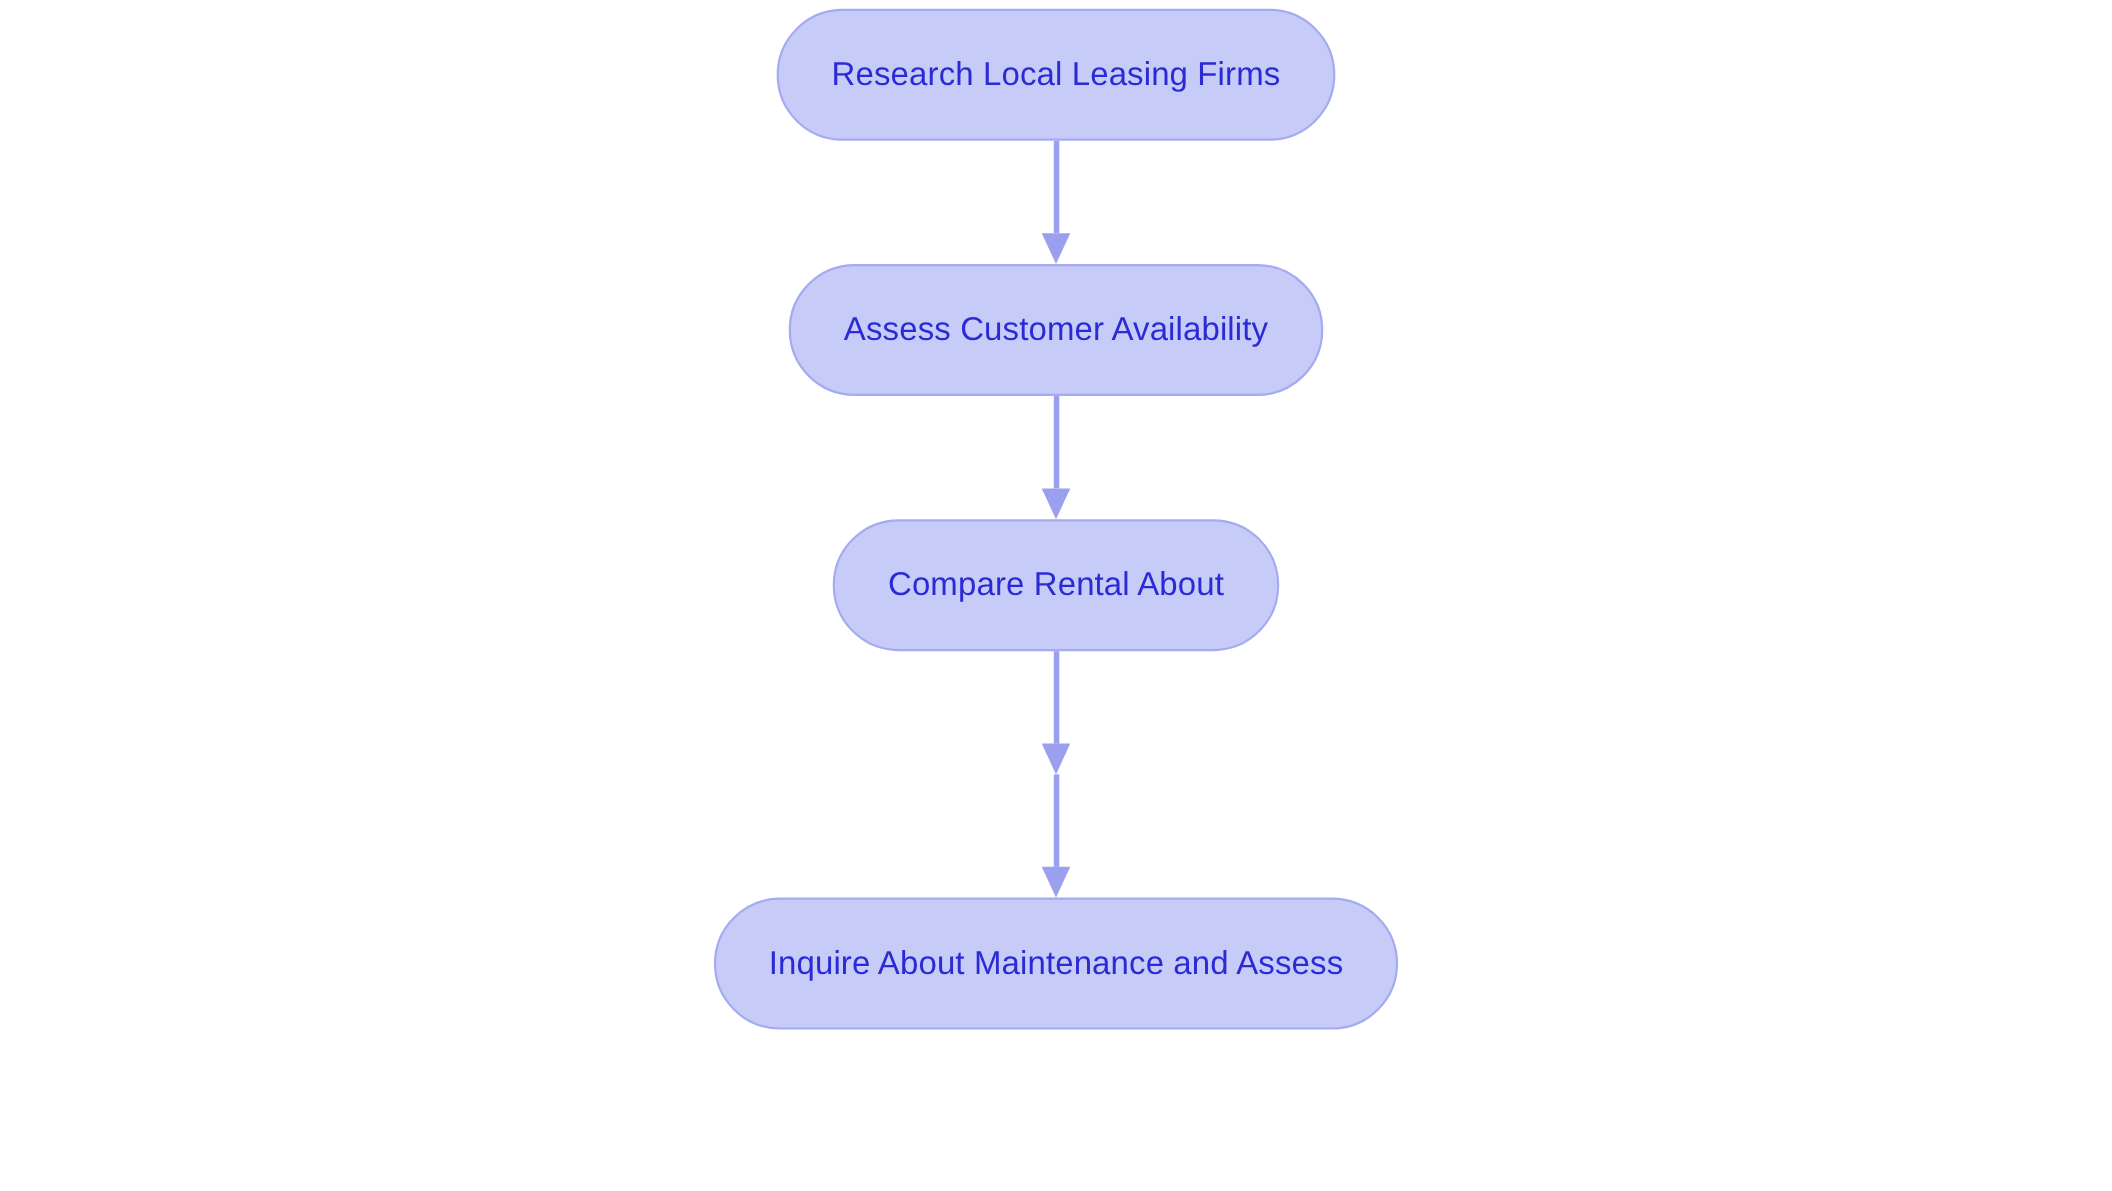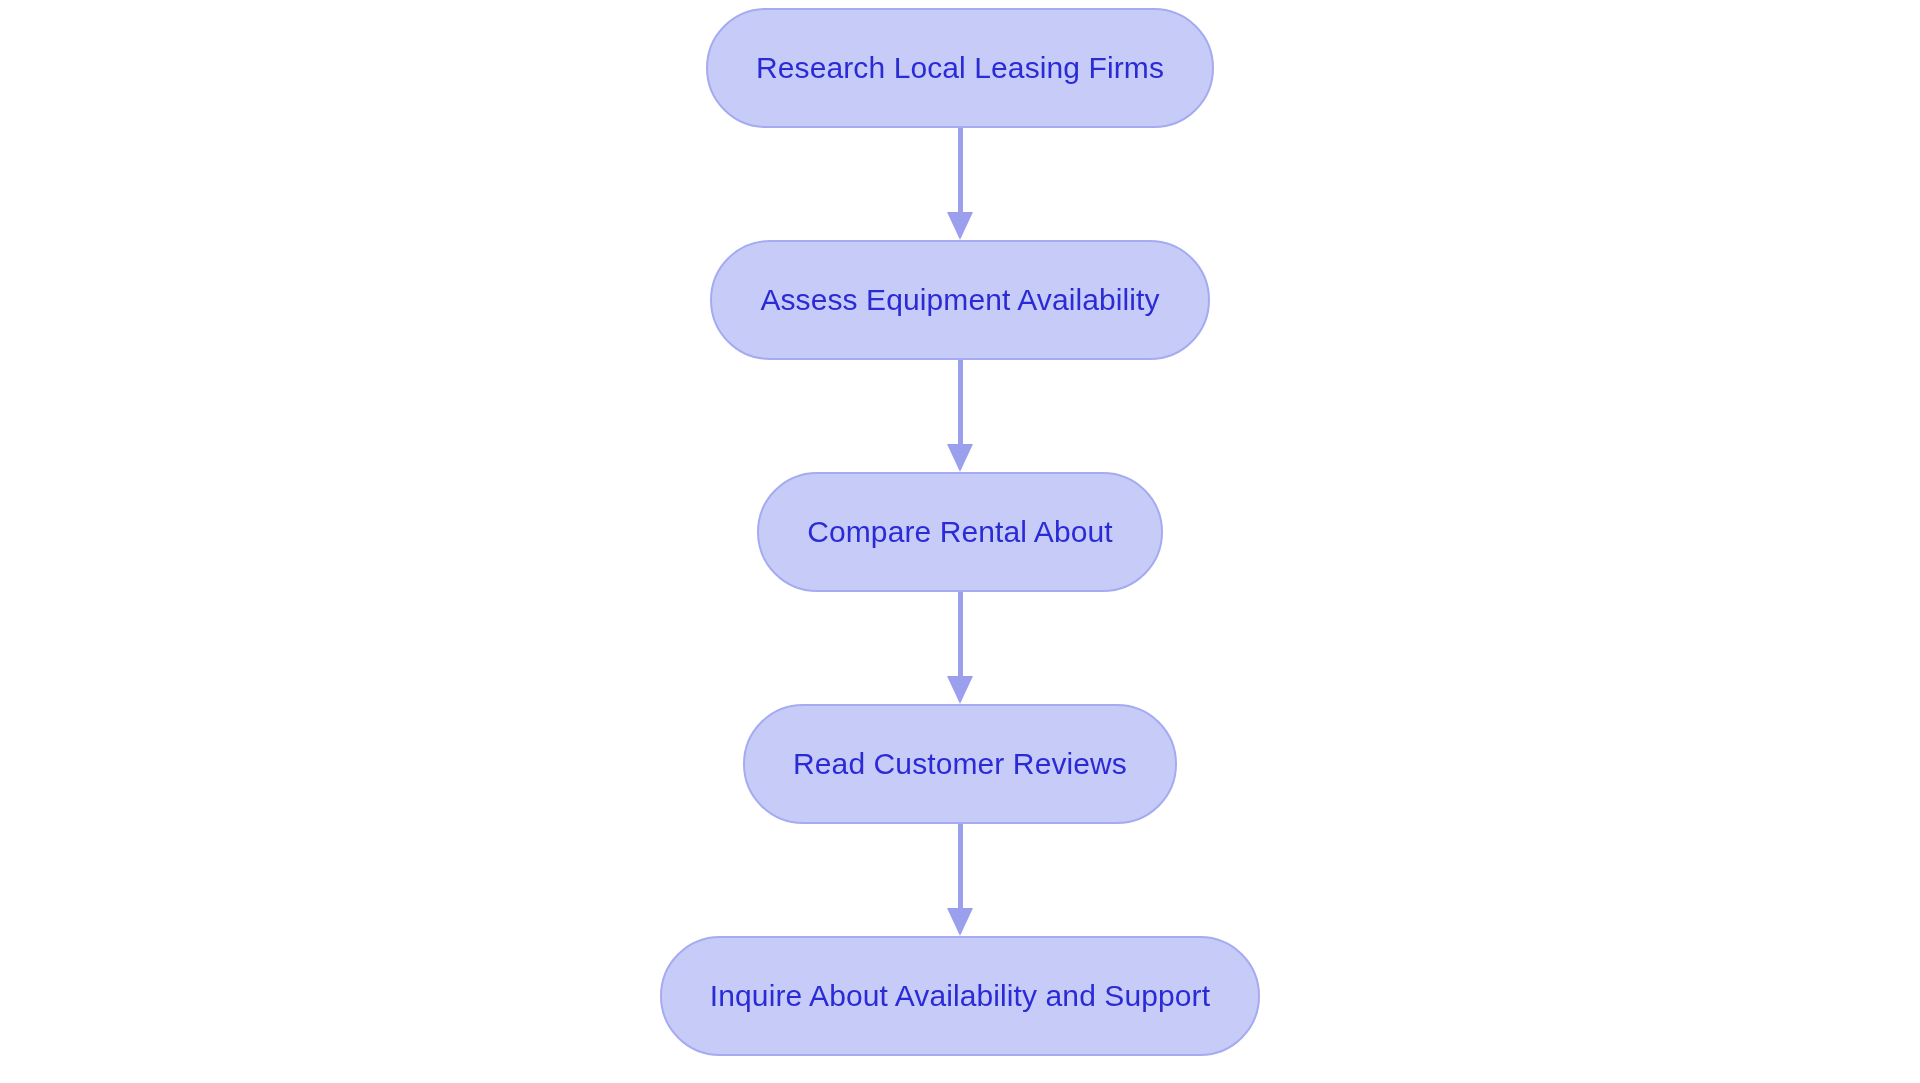--- a/index.html
+++ b/index.html
@@ -83,43 +83,40 @@
   <div class="row">
     <div class="node" id="node-0">Research Local Leasing Firms</div>
   </div>
 
   <div class="connector">
     <div class="line"></div>
     <div class="head"></div>
   </div>
 
   <div class="row">
-    <div class="node" id="node-1">Assess Equipment Availability</div>
+    <div class="node" id="node-1">Assess Customer Availability</div>
   </div>
 
   <div class="connector">
     <div class="line"></div>
     <div class="head"></div>
   </div>
 
   <div class="row">
     <div class="node" id="node-2">Compare Rental About</div>
   </div>
 
   <div class="connector">
     <div class="line"></div>
     <div class="head"></div>
   </div>
 
-  <div class="row">
-    <div class="node" id="node-3">Read Customer Reviews</div>
-  </div>
 
   <div class="connector">
     <div class="line"></div>
     <div class="head"></div>
   </div>
 
   <div class="row">
-    <div class="node" id="node-4">Inquire About Availability and Support</div>
+    <div class="node" id="node-4">Inquire About Maintenance and Assess</div>
   </div>
 
 </div>
 
 </body></html>

